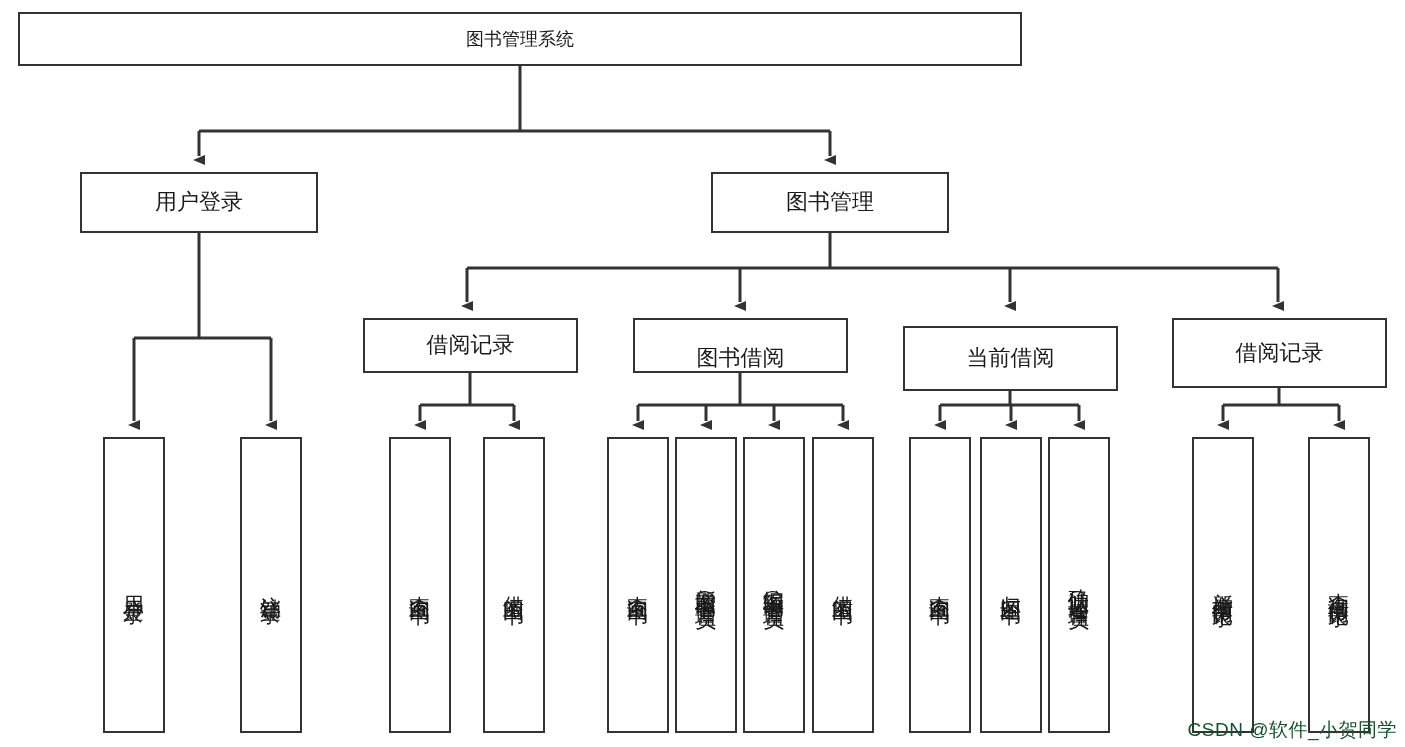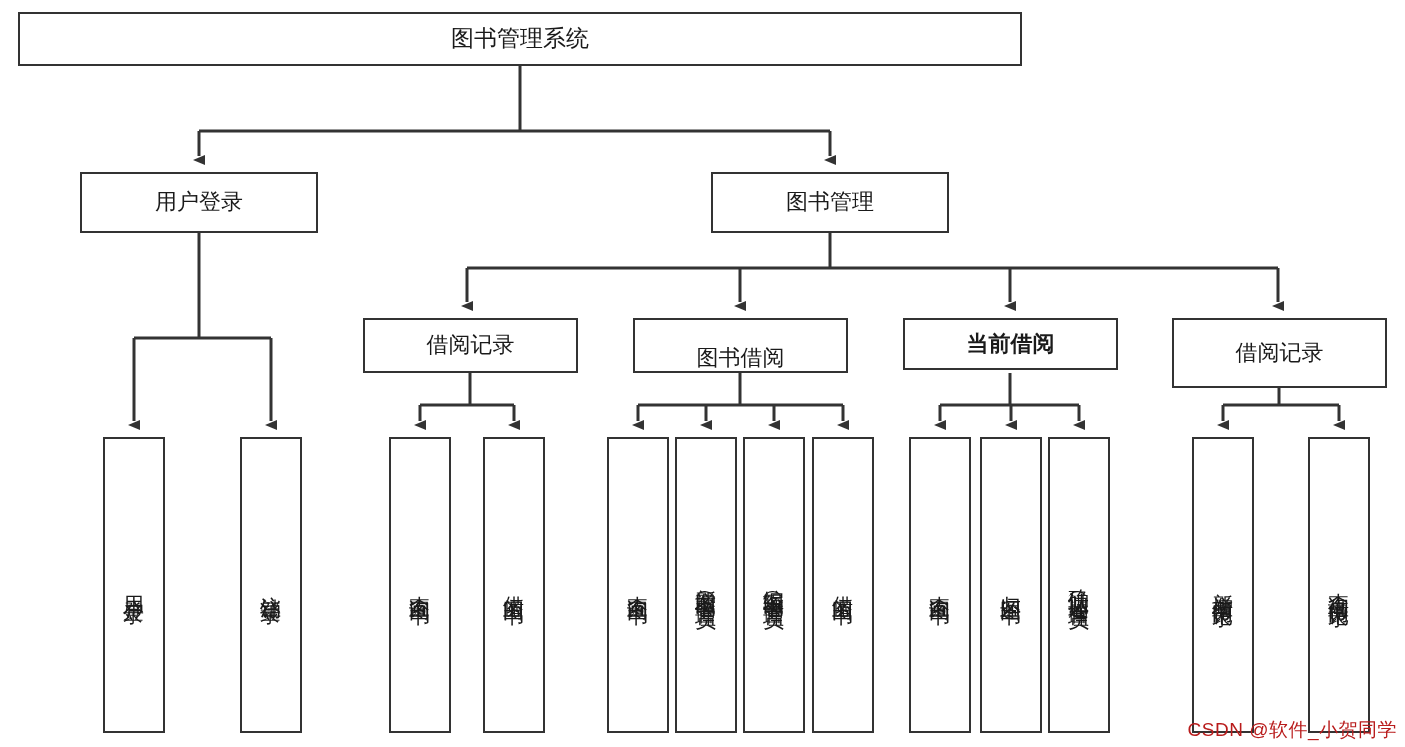--- a/index.html
+++ b/index.html
@@ -34,41 +34,41 @@
     align-items: center;
     justify-content: center;
     overflow: hidden;
   }
   .node-label {
     color: #1a1a1a;
     line-height: 1.12;
     text-align: center;
     white-space: pre;
   }
-  .node.root .node-label { font-size: 23px; }
+  .node.root .node-label { font-size: 18px; }
   .node.level1 .node-label { font-size: 22px; }
   .node.level2 .node-label { font-size: 22px; }
   .node.leaf {
     align-items: center;
     justify-content: center;
   }
   .node.leaf .node-label {
     writing-mode: vertical-rl;
     text-orientation: upright;
     font-size: 21px;
     letter-spacing: 3px;
     line-height: 1;
     white-space: normal;
   }
   
   #watermark {
     position: absolute;
     right: 8px;
     bottom: 4px;
-    color: #b91c1c;
+    color: #14532d;
     font-size: 19px;
     white-space: nowrap;
     letter-spacing: 0.5px;
   }
 </style>
 </head>
 <body>
 
 <div id="canvas">
 
@@ -148,21 +148,21 @@
   <div class="node level1" style="left:711px; top:172px; width:238px; height:61px;">
     <span class="node-label">图书管理</span>
   </div>
 
   <div class="node level2" style="left:363px; top:318px; width:215px; height:55px;">
     <span class="node-label">借阅记录</span>
   </div>
   <div class="node level2" style="left:633px; top:318px; width:215px; height:55px;align-items:flex-end;">
     <span class="node-label">图书借阅</span>
   </div>
-  <div class="node level2" style="left:903px; top:318px; width:215px; height:52px;font-weight:bold;">
+  <div class="node level2" style="left:903px; top:326px; width:215px; height:65px;">
     <span class="node-label">当前借阅</span>
   </div>
   <div class="node level2" style="left:1172px; top:318px; width:215px; height:70px;align-items:center;">
     <span class="node-label">借阅记录</span>
   </div>
 
   <div class="node leaf" style="left:103px; top:437px; width:62px; height:296px;">
     <span class="node-label">用户登录</span>
   </div>
   <div class="node leaf" style="left:240px; top:437px; width:62px; height:296px;">

